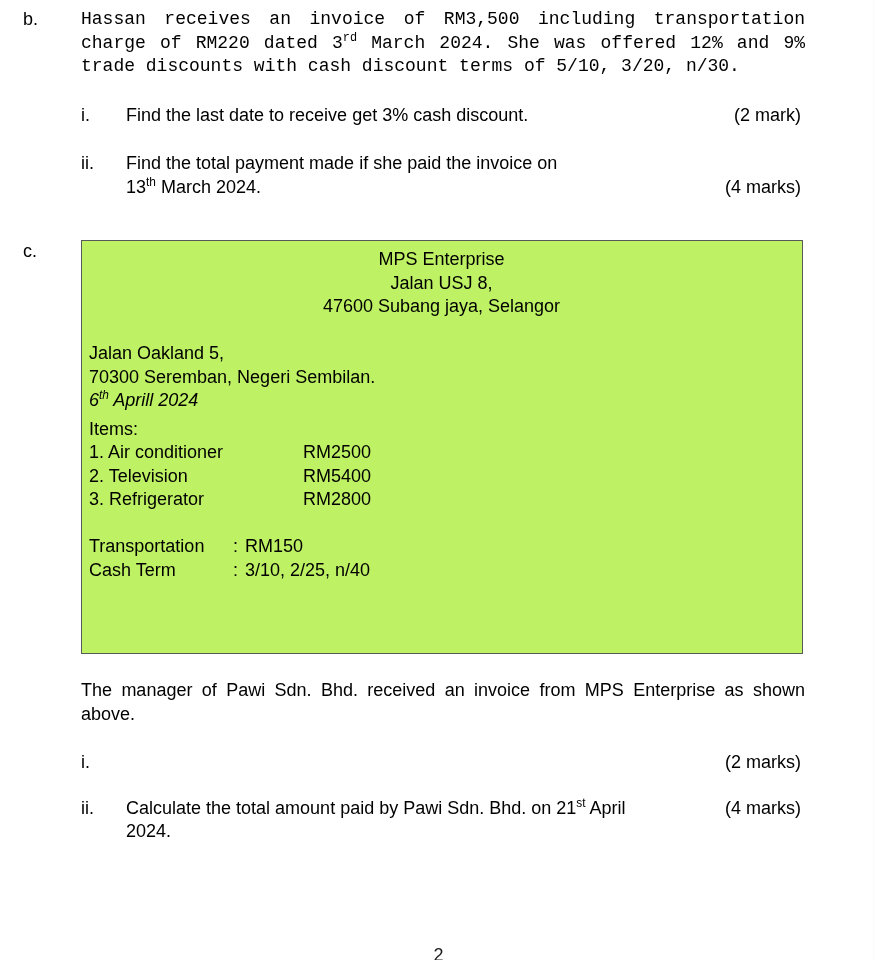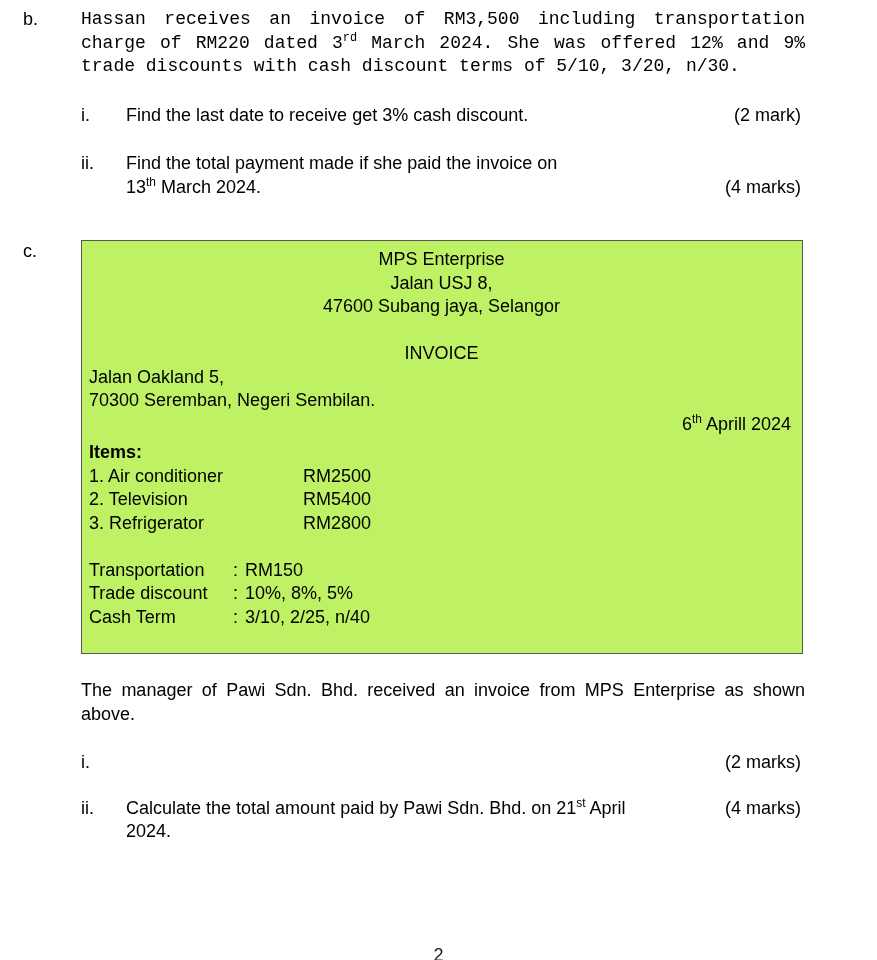--- a/index.html
+++ b/index.html
@@ -98,22 +98,22 @@
   .inv-inner {
     padding: 7px 8px 0 7px;
   }
   .inv-center {
     text-align: center;
   }
   .inv-left {
     text-align: left;
   }
   .inv-right {
-    text-align: right;
     padding-right: 3px;
+    font-style: italic;
   }
   .spacer-line {
     height: 23.5px;
   }
 
   .items-table {
     border-collapse: collapse;
     margin: 0;
   }
   .items-table td {
@@ -210,28 +210,27 @@
 
   <div class="invoice-box">
     <div class="inv-inner">
 
       <div class="inv-center">MPS Enterprise</div>
       <div class="inv-center">Jalan USJ 8,</div>
       <div class="inv-center">47600 Subang jaya, Selangor</div>
 
       <div class="spacer-line"></div>
 
-      <div class="inv-center">INVOICE</div>
 
       <div class="inv-left">Jalan Oakland 5,</div>
       <div class="inv-left">70300 Seremban, Negeri Sembilan.</div>
 
       <div class="inv-right"><span>6</span><sup>th</sup><span> Aprill 2024</span></div>
 
-      <div class="inv-left" style="margin-top:5px;font-weight:bold;">Items:</div>
+      <div class="inv-left" style="margin-top:5px;">Items:</div>
 
       <table class="items-table">
         <tbody>
           <tr>
             <td class="item-name">1. Air conditioner</td>
             <td class="item-price">RM2500</td>
           </tr>
           <tr>
             <td class="item-name">2. Television</td>
             <td class="item-price">RM5400</td>
@@ -244,25 +243,20 @@
       </table>
 
       <div class="spacer-line"></div>
 
       <table class="terms-table">
         <tbody>
           <tr>
             <td class="term-label">Transportation</td>
             <td class="term-sep">:</td>
             <td class="term-value">RM150</td>
-          </tr>
-          <tr>
-            <td class="term-label">Trade discount</td>
-            <td class="term-sep">:</td>
-            <td class="term-value">10%, 8%, 5%</td>
           </tr>
           <tr>
             <td class="term-label">Cash Term</td>
             <td class="term-sep">:</td>
             <td class="term-value">3/10, 2/25, n/40</td>
           </tr>
         </tbody>
       </table>
 
     </div>

